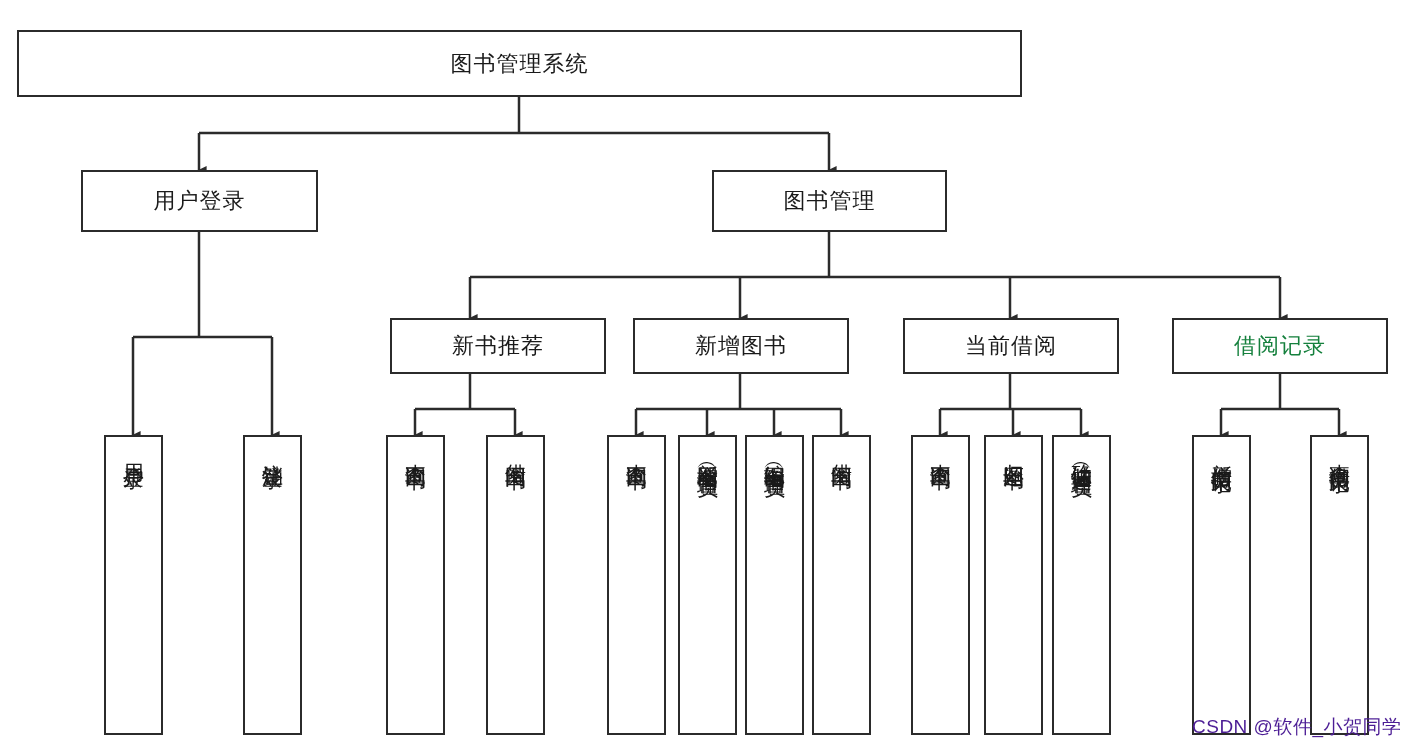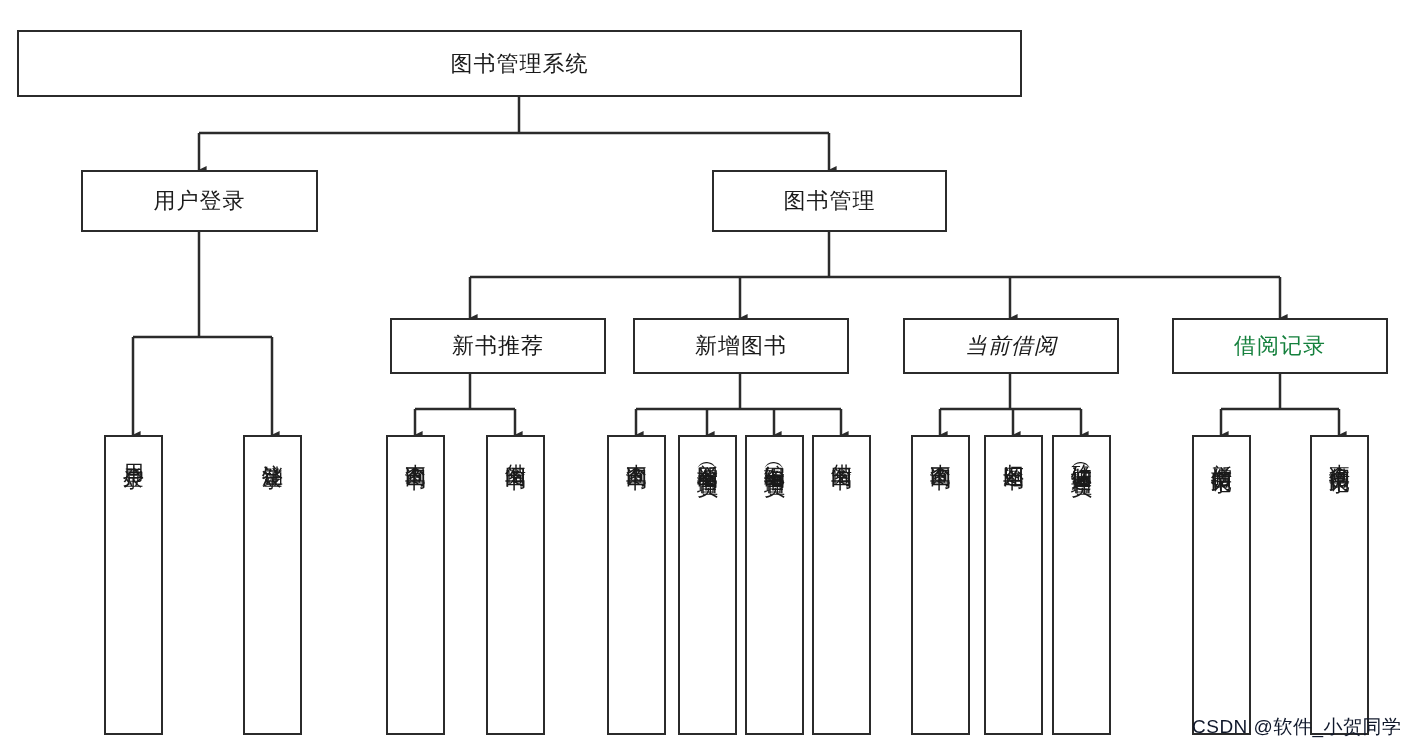--- a/index.html
+++ b/index.html
@@ -133,21 +133,21 @@
     </div>
     <div class="node-box" style="left: 712px; top: 170px; width: 235px; height: 62px; border-color: rgb(43, 43, 43); background: rgb(255, 255, 255);">
       <span class="node-label" style="color: rgb(26, 26, 26);">图书管理</span>
     </div>
     <div class="node-box" style="left: 362px; top: 318px; width: 216px; height: 56px; border-color: rgb(43, 43, 43); background: rgb(255, 255, 255); margin-left: 28px;">
       <span class="node-label" style="color: rgb(26, 26, 26);">新书推荐</span>
     </div>
     <div class="node-box" style="left: 633px; top: 318px; width: 216px; height: 56px; border-color: rgb(43, 43, 43); background: rgb(255, 255, 255);">
       <span class="node-label" style="color: rgb(26, 26, 26);">新增图书</span>
     </div>
-    <div class="node-box" style="left: 903px; top: 318px; width: 216px; height: 56px; border-color: rgb(43, 43, 43); background: rgb(255, 255, 255); font-style: italic;">
+    <div class="node-box" style="left: 903px; top: 318px; width: 216px; height: 56px; border-color: rgb(43, 43, 43); background: rgb(255, 255, 255);">
       <span class="node-label" style="color: rgb(26, 26, 26);">当前借阅</span>
     </div>
     <div class="node-box" style="left: 1172px; top: 318px; width: 216px; height: 56px; border-color: rgb(43, 43, 43); background: rgb(255, 255, 255);">
       <span class="node-label" style="color: #15803d;">借阅记录</span>
     </div>
     <div class="node-box vertical" style="left: 104px; top: 435px; width: 59px; height: 300px; border-color: rgb(43, 43, 43); background: rgb(255, 255, 255);">
       <span class="node-label" style="color: rgb(26, 26, 26);">用户登录</span>
     </div>
     <div class="node-box vertical" style="left: 243px; top: 435px; width: 59px; height: 300px; border-color: rgb(43, 43, 43); background: rgb(255, 255, 255);">
       <span class="node-label" style="color: rgb(26, 26, 26);">注销登录</span>
@@ -180,13 +180,13 @@
       <span class="node-label" style="color: rgb(26, 26, 26);">确认归还（管理员）</span>
     </div>
     <div class="node-box vertical" style="left: 1192px; top: 435px; width: 59px; height: 300px; border-color: rgb(43, 43, 43); background: rgb(255, 255, 255);">
       <span class="node-label" style="color: rgb(26, 26, 26);">新增借阅记录</span>
     </div>
     <div class="node-box vertical" style="left: 1310px; top: 435px; width: 59px; height: 300px; border-color: rgb(43, 43, 43); background: rgb(255, 255, 255);">
       <span class="node-label" style="color: rgb(26, 26, 26);">查询借阅记录</span>
     </div>
   </div>
 
-<div class="watermark" style="left: 1192px; top: 714px; color: #0f172a;">CSDN @软件_小贺同学</div>
+<div class="watermark" style="left: 1192px; top: 714px; color: #4c1d95;">CSDN @软件_小贺同学</div>
 
 </body></html>

